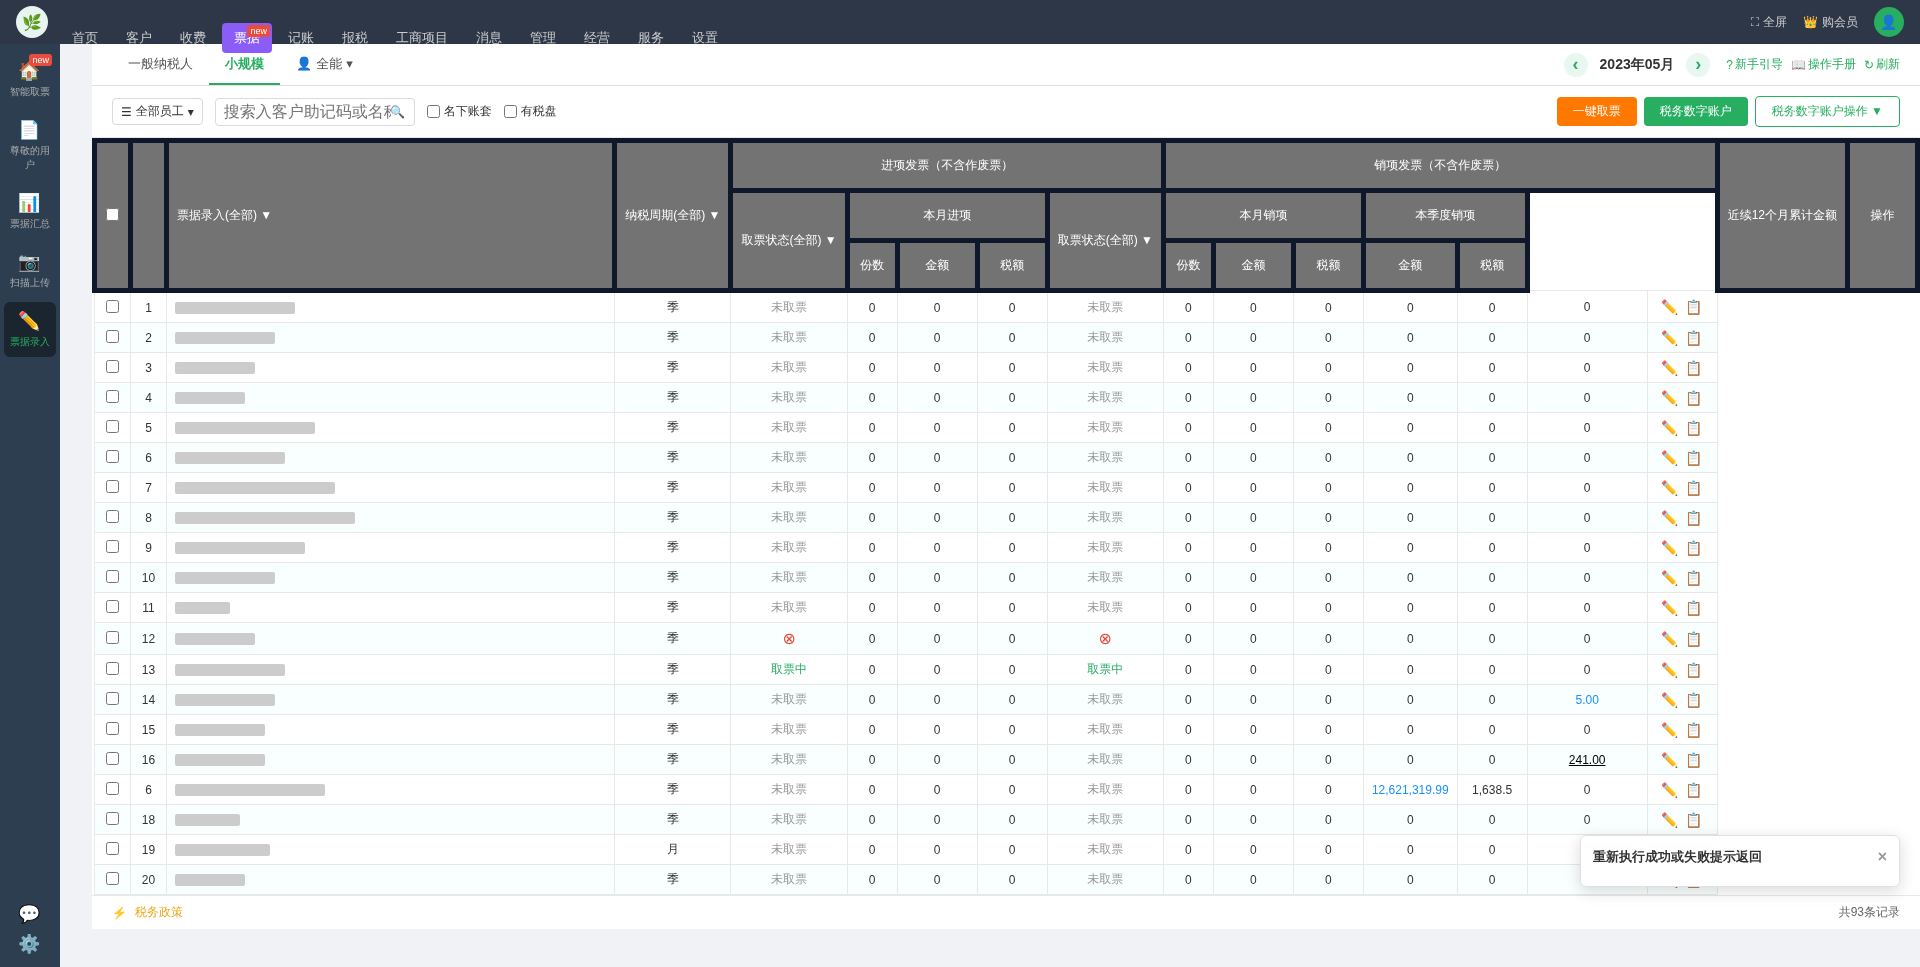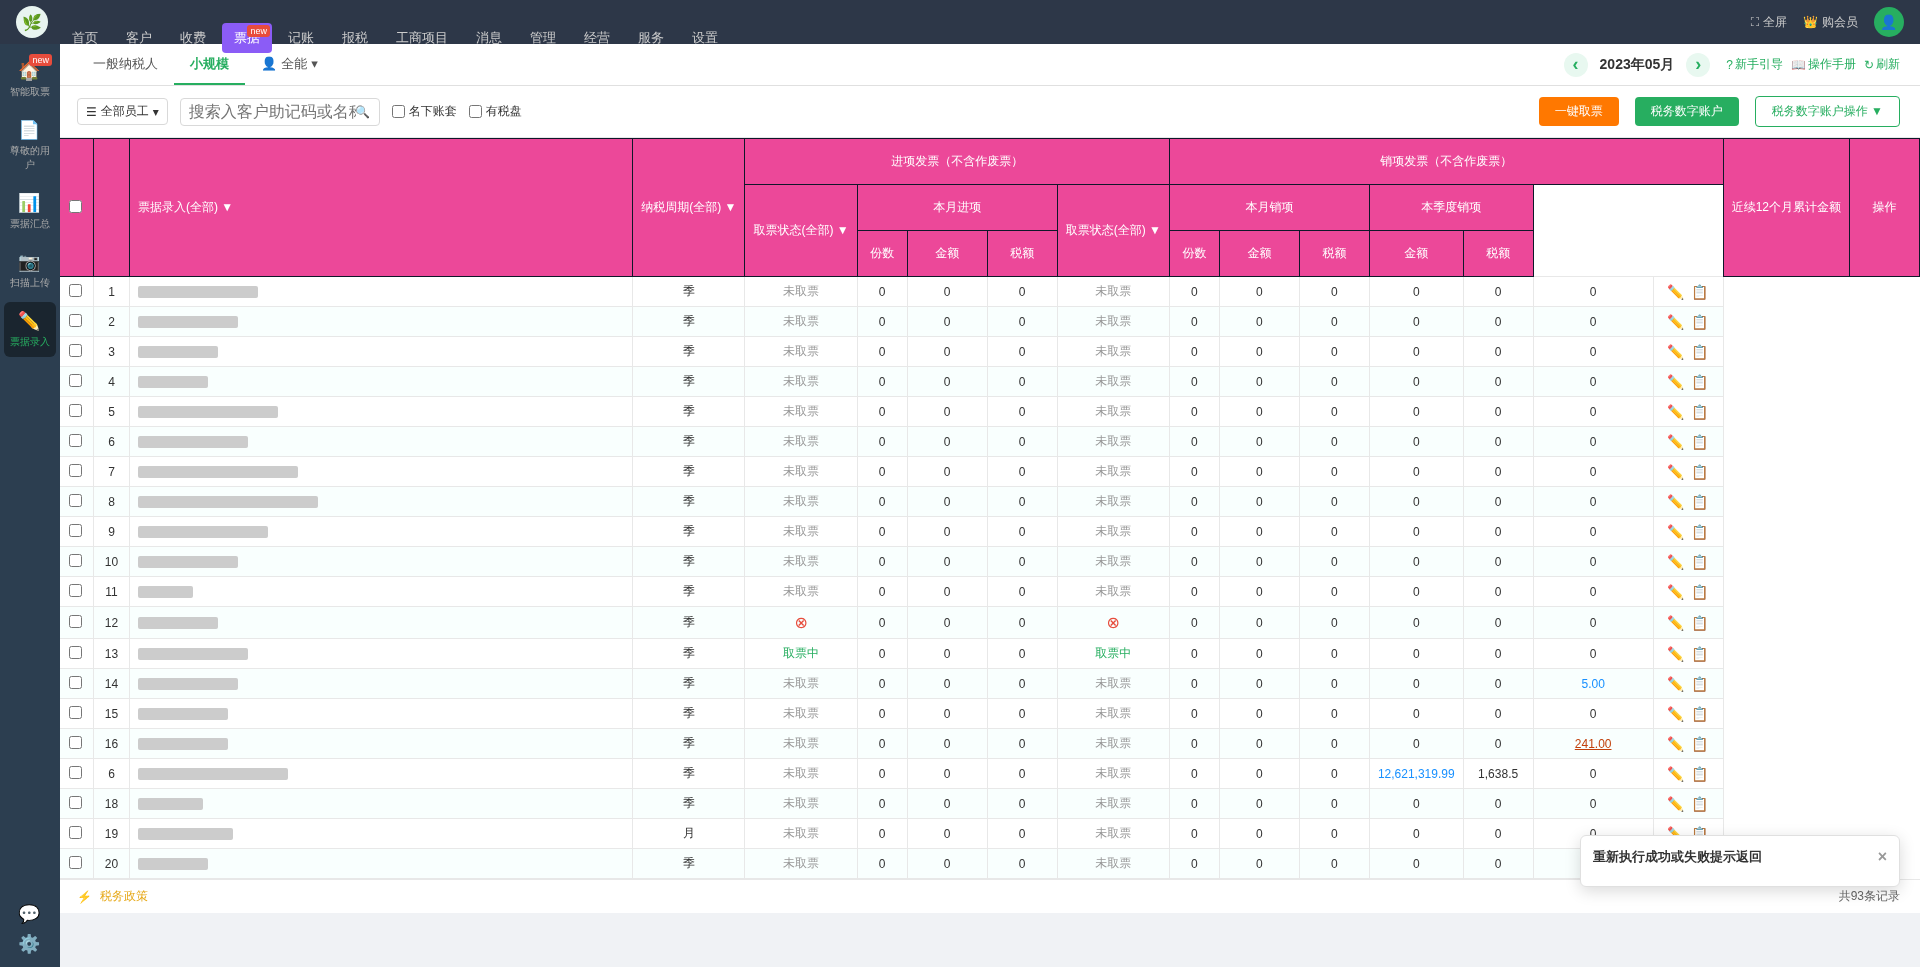--- a/index.html
+++ b/index.html
@@ -110,21 +110,21 @@
       flex-direction: column;
       align-items: center;
       gap: 8px;
     }
     .sidebar-bottom-icon {
       color: #aaa; font-size: 18px; cursor: pointer;
     }
 
     
     .main-content {
-      margin-left: 57px;
+      margin-left: 92px;
       margin-top: 44px;
       padding: 0;
       min-height: calc(967px - 44px);
     }
 
     
     .sub-nav {
       background: #fff;
       padding: 0 20px;
       display: flex;
@@ -213,21 +213,21 @@
       display: flex;
       align-items: center;
       gap: 4px;
       cursor: pointer;
       font-size: 12px;
     }
     .toolbar-right {
       margin-left: auto;
       display: flex;
       align-items: center;
-      gap: 16px;
+      gap: 7px;
     }
     .btn-orange {
       background: #ff7800;
       color: #fff;
       border: none;
       border-radius: 4px;
       padding: 6px 16px;
       font-size: 12px;
       cursor: pointer;
     }
@@ -255,25 +255,25 @@
     .table-wrap {
       overflow-x: auto;
       background: #fff;
     }
     table {
       width: 100%;
       border-collapse: collapse;
       font-size: 12px;
     }
     thead tr th {
-      background: #ec4899;
+      background: #737373;
       color: #fff;
       padding: 14px 8px;
       text-align: center;
-      border: 1px solid #0f172a;
+      border: 5px solid #0f172a;
       font-weight: normal;
       white-space: nowrap;
       position: relative;
     }
 
     tbody tr td {
       padding: 6px 8px;
       text-align: center;
       border: 1px solid #e8e8e8;
       white-space: nowrap;
@@ -859,21 +859,21 @@
       <td class="col-status"><span style="color:#999;">未取票</span></td>
       <td class="col-count">0</td>
       <td class="col-amount">0</td>
       <td class="col-tax">0</td>
       <td class="col-status"><span style="color:#999;">未取票</span></td>
       <td class="col-count">0</td>
       <td class="col-amount">0</td>
       <td class="col-tax">0</td>
       <td class="col-amount" style="">0</td>
       <td class="col-tax">0</td>
-      <td class="col-12m" style="color:#c2410c;text-decoration:underline;">241.00</td>
+      <td class="col-12m" style="color:#000000;text-decoration:underline;">241.00</td>
       <td class="col-actions">
         <span class="action-icon" title="编辑">✏️</span>
         <span class="action-icon" title="复制">📋</span>
       </td>
     </tr>
           <tr>
       <td class="col-checkbox"><input type="checkbox" style=""></td>
       <td class="col-no">6</td>
       <td class="col-name" style="text-align:left;padding-left:8px;">
         <span style="display:inline-block;width:150px;height:12px;background:#ccc;border-radius:2px;vertical-align:middle;"></span>

